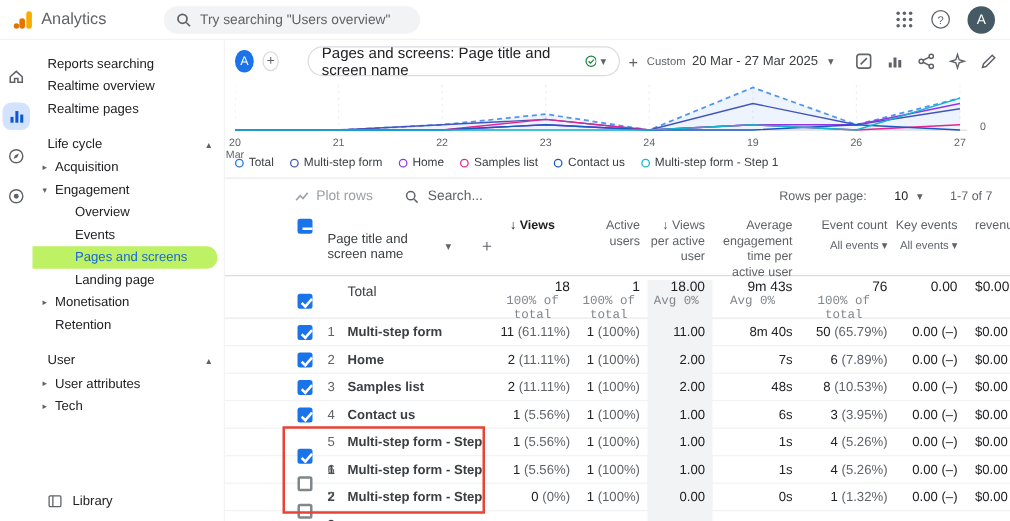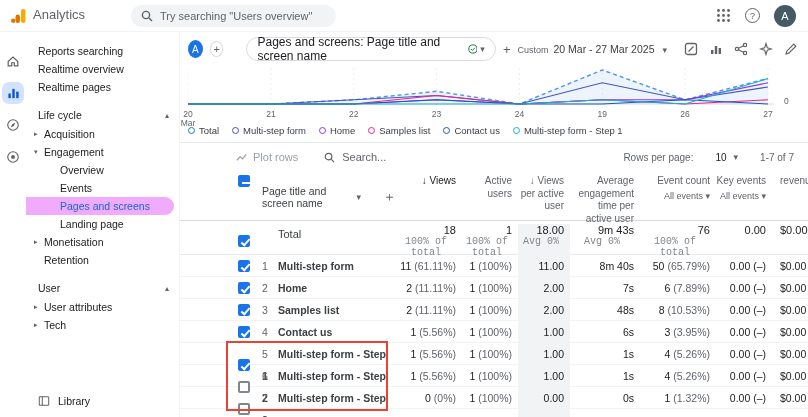--- a/index.html
+++ b/index.html
@@ -25,21 +25,21 @@
   .rail-btn.sel { background:#d3e3fd; }
 
   
   .sidenav { position:absolute; top:32px; left:26px; width:154px; bottom:0; font-size:10.5px; padding-top:10px; background:#fff; border-right:1px solid #f1f3f4; }
   .nav-item { height:18px; line-height:18px; padding-left:12px; color:#202124; cursor:pointer; white-space:nowrap; overflow:hidden; }
   .nav-sec { display:flex; align-items:center; height:20px; padding:0 10px 0 12px; margin-top:9px; color:#202124; cursor:pointer; }
   .nav-sec .sec-caret { margin-left:auto; color:#5f6368; font-size:8px; }
   .nav-parent { display:flex; align-items:center; height:18px; padding-left:8px; cursor:pointer; }
   .tri { width:10px; font-size:7px; color:#5f6368; }
   .nav-child { height:18px; line-height:18px; padding-left:34px; cursor:pointer; white-space:nowrap; }
-  .nav-child.sel { background:#f0abfc; color:#1967d2; border-radius:0 14px 14px 0; width:148px; }
+  .nav-child.sel { background:#bef264; color:#1967d2; border-radius:0 14px 14px 0; width:148px; }
   .library-row { position:absolute; bottom:10px; left:0; display:flex; align-items:center; gap:8px; padding-left:12px; cursor:pointer; }
 
   
   .main { position:absolute; top:32px; left:180px; right:0; bottom:0; overflow:hidden; background:#fff; }
 
   .report-header { height:34px; display:flex; align-items:center; padding:0 10px 0 8px; gap:7px; }
   .badge-a { width:18px; height:18px; border-radius:50%; background:#1a73e8; color:#fff; font-size:10px; display:flex; align-items:center; justify-content:center; cursor:pointer; }
   .add-circle { width:16px; height:16px; border-radius:50%; border:1px solid #dadce0; color:#5f6368; font-size:11px; line-height:14px; text-align:center; cursor:pointer; }
   .title-pill { margin-left:16px; height:24px; border:1px solid #dadce0; border-radius:14px; display:flex; align-items:center; gap:0; padding:0 10px; font-size:12px; cursor:pointer; }
   .pill-plus { color:#5f6368; font-size:13px; cursor:pointer; }
@@ -63,21 +63,21 @@
   .table-card { border-top:1px solid #e8eaed; margin-top:2px; overflow:hidden; height:292px; }
   .controls { height:28px; display:flex; align-items:center; padding-left:56px; padding-right:14px; gap:26px; }
   .plot-rows { display:flex; align-items:center; gap:6px; color:#9aa0a6; font-size:11px; cursor:pointer; }
   .tsearch { display:flex; align-items:center; gap:7px; color:#5f6368; font-size:11px; cursor:text; min-width:150px; }
   .ctl-right { margin-left:auto; display:flex; align-items:center; gap:22px; font-size:10px; color:#5f6368; }
   .rpp-val { display:flex; align-items:center; gap:4px; cursor:pointer; color:#202124; }
 
   .grid { display:grid; grid-template-columns:26px 134px 66px 56px 52px 70px 76px 56px 60px; padding-left:56px; }
   .thead { height:50px; border-bottom:1px solid #dadce0; font-size:10px; color:#5f6368; align-items:start; padding-top:4px; }
   .thead .hc { text-align:right; padding-right:6px; line-height:1.25; }
-  .thead .dark { color:#202124; font-weight:normal; }
+  .thead .dark { color:#202124; font-weight:bold;text-align:center; }
   .sub-events { margin-top:3px; font-size:9px; color:#5f6368; cursor:pointer; }
   .dim-head { display:flex; align-items:center; gap:22px; padding-top:10px; font-size:10.5px; color:#3c4043; cursor:pointer; }
   .rev-head { text-align:left !important; padding-left:8px; }
 
   .tc { padding-right:6px; }
   .num { text-align:right; }
   .trow { height:22px; line-height:22px; font-size:10.5px; border-bottom:1px solid #f1f3f4; }
   .trow.total { height:34px; line-height:normal; border-bottom:1px solid #e8eaed; padding-top:3px; }
   .total .v { font-size:11px; color:#202124; text-align:right; }
   .total .s { font-size:10px; color:#80868b; text-align:center;font-family:Liberation Mono, monospace; }

